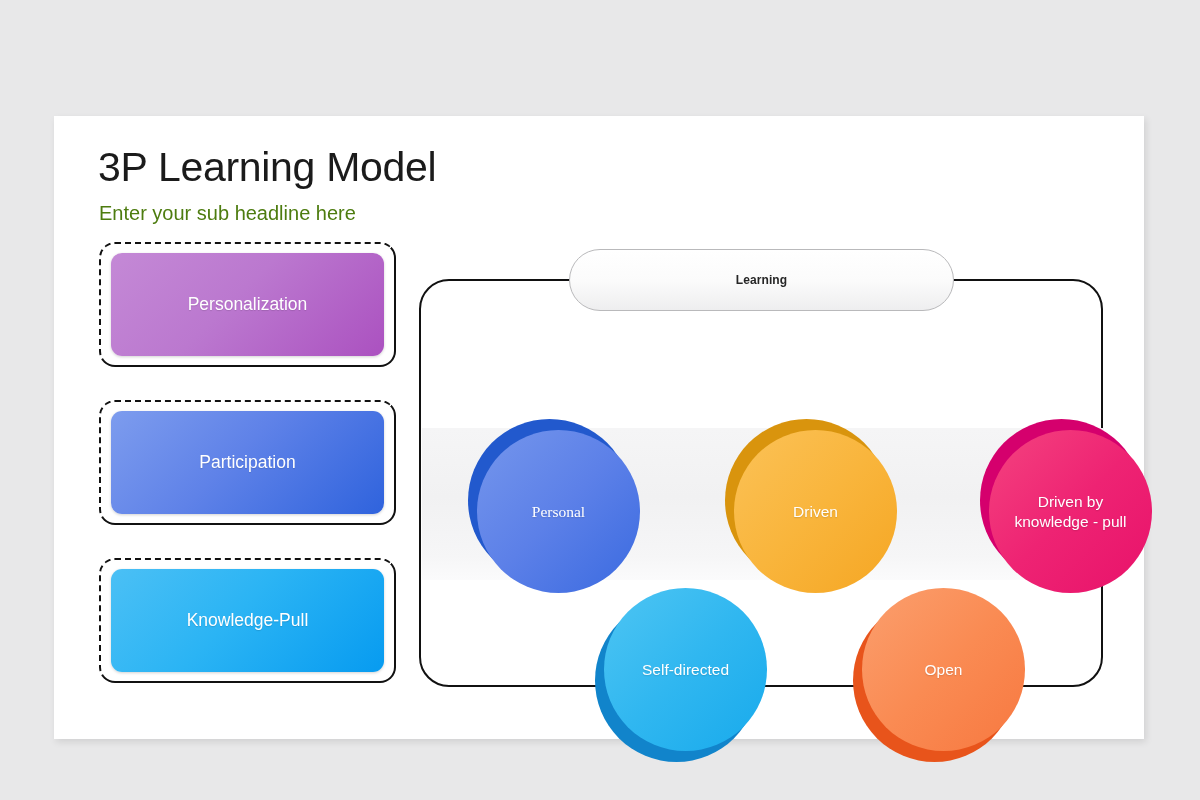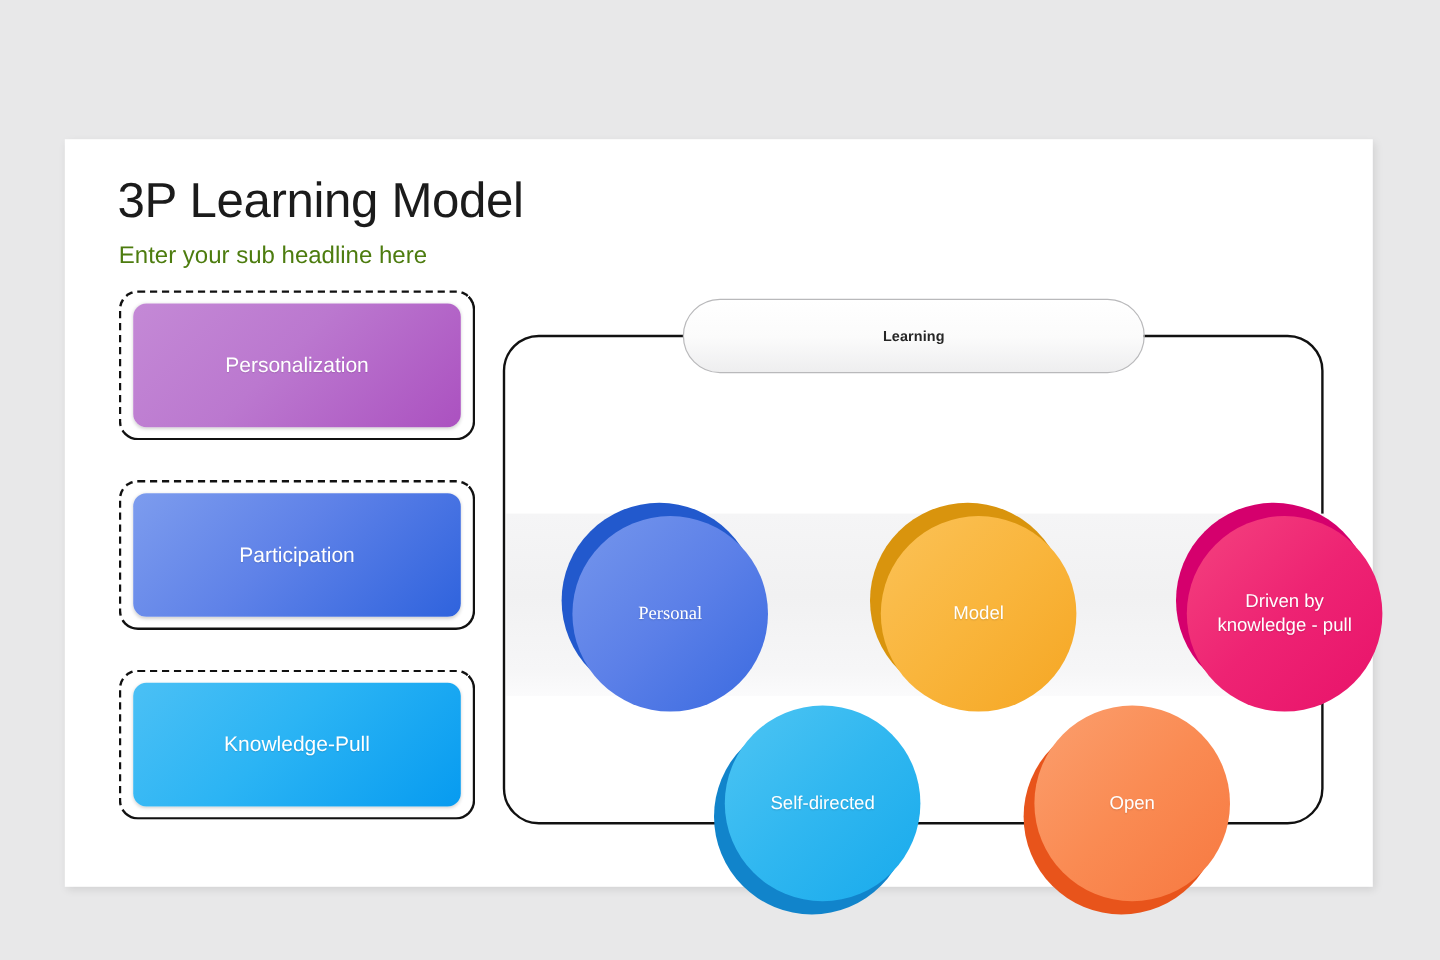--- a/index.html
+++ b/index.html
@@ -252,21 +252,21 @@
   <div class="node row-top c-blue node-personal">
     <div class="disc-back"></div>
     <div class="disc-front">
       <span class="node-label">Personal</span>
     </div>
   </div>
 
   <div class="node row-top c-amber node-social">
     <div class="disc-back"></div>
     <div class="disc-front">
-      <span class="node-label">Model</span>
+      <span class="node-label">Driven</span>
     </div>
   </div>
 
   <div class="node row-top c-pink node-driven">
     <div class="disc-back"></div>
     <div class="disc-front">
       <span class="node-label">Driven by knowledge - pull</span>
     </div>
   </div>
 

